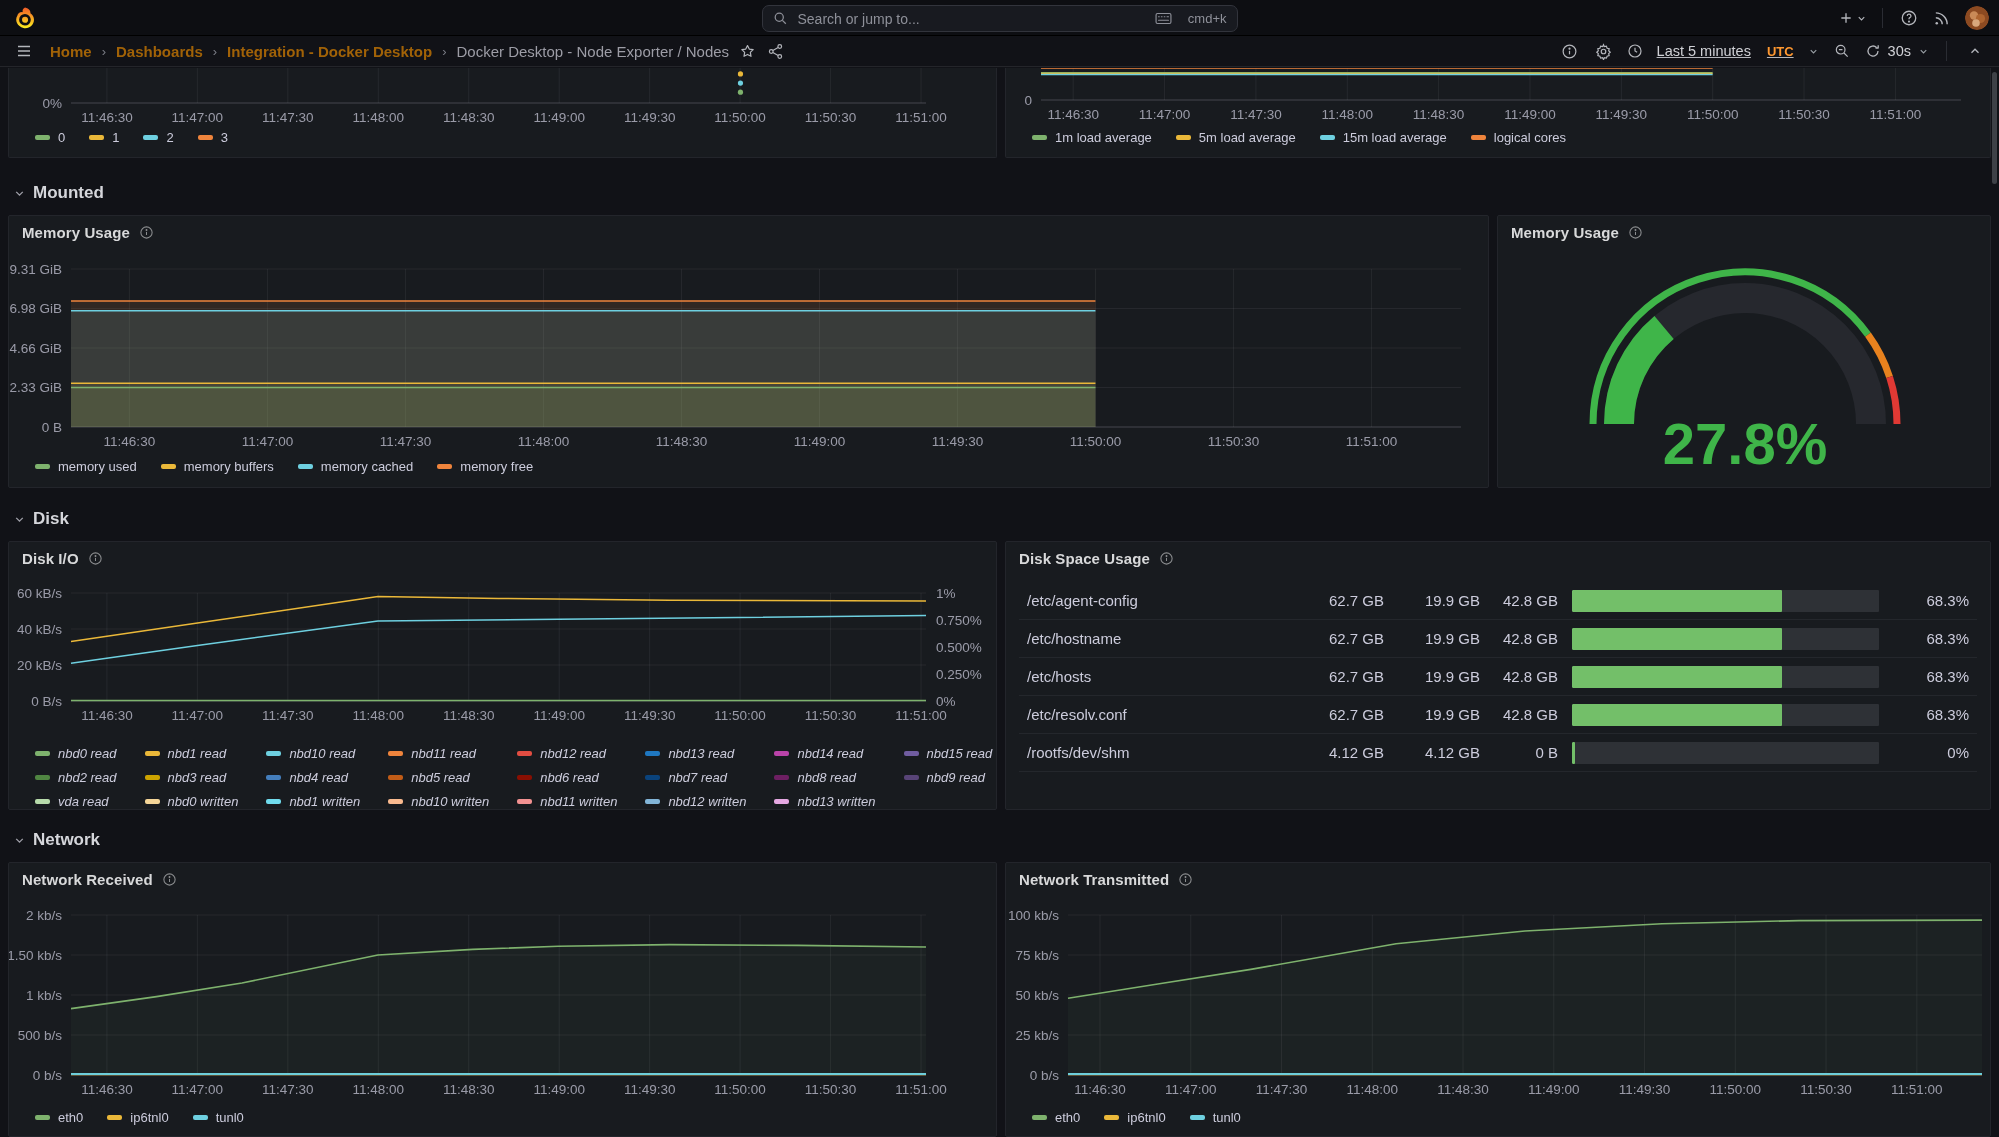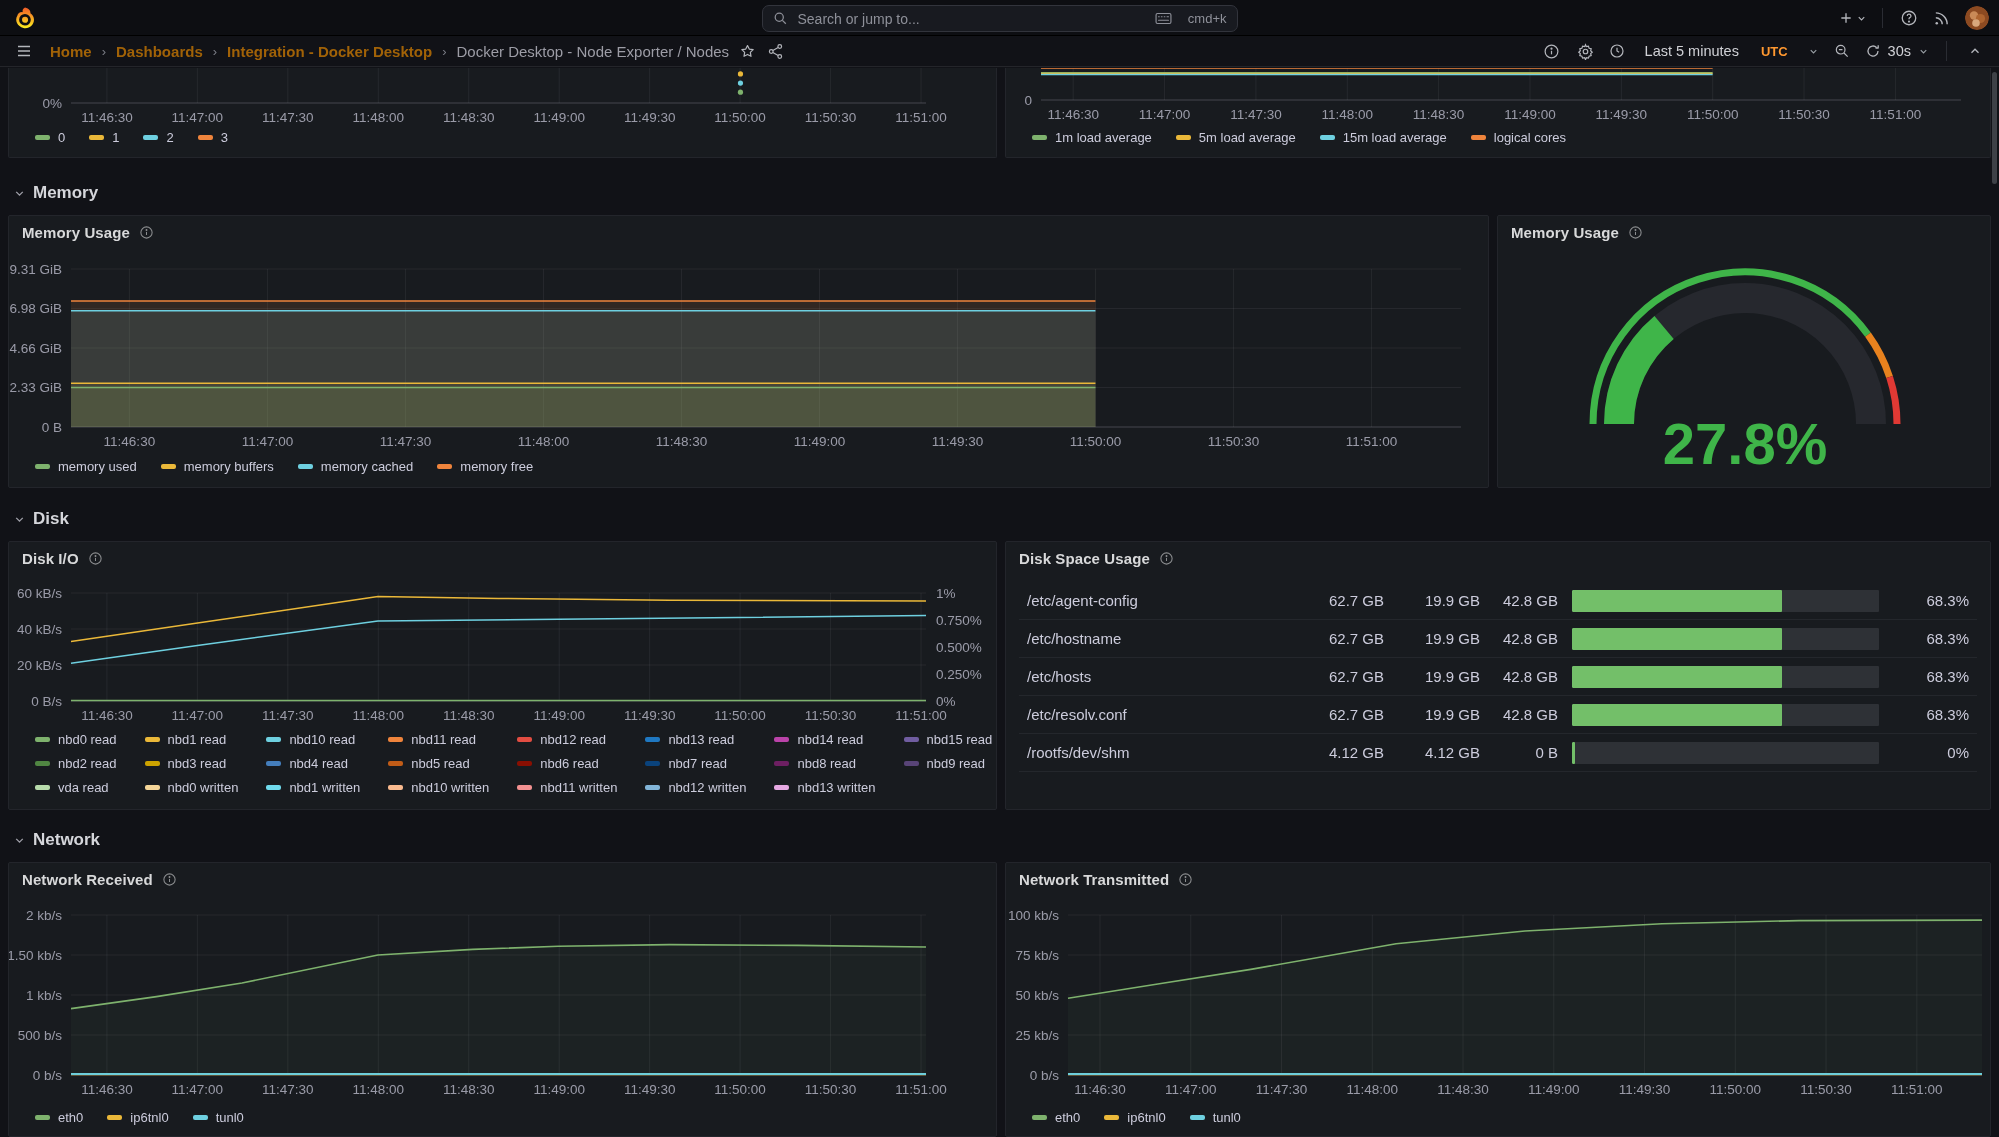--- a/index.html
+++ b/index.html
@@ -187,21 +187,21 @@
             <path d="M12 11v5"></path>
             <circle cx="12" cy="8" r="0.7" fill="currentColor"></circle>
           </svg>
       </span>
       <span class="icon-btn">
         <svg width="17" height="17" viewBox="0 0 24 24" fill="none" stroke="currentColor" stroke-width="1.7">
             <circle cx="12" cy="12" r="3.2"></circle>
             <path d="M12 2.5l1.2 2.7 2.9-.6 1 2.8 2.9.7-.7 2.9 2.2 2-2.2 2 .7 2.9-2.9.7-1 2.8-2.9-.6-1.2 2.7-1.2-2.7-2.9.6-1-2.8-2.9-.7.7-2.9-2.2-2 2.2-2-.7-2.9 2.9-.7 1-2.8 2.9.6z"></path>
           </svg>
       </span>
-      <span class="icon-btn" style="gap:20px;">
+      <span class="icon-btn" style="gap:14px;text-decoration:underline;">
         <svg width="16" height="16" viewBox="0 0 24 24" fill="none" stroke="currentColor" stroke-width="1.8">
             <circle cx="12" cy="12" r="9"></circle>
             <path d="M12 7v5l3.2 2"></path>
           </svg>
         <span class="tb-label">Last 5 minutes</span>
         <span class="utc">UTC</span>
         <svg width="11" height="11" viewBox="0 0 24 24" fill="none" stroke="#9AA0A6" stroke-width="2.4">
             <path d="M6 9l6 6 6-6"></path>
           </svg>
       </span>
@@ -328,21 +328,21 @@
           </span>
         </div>
     </section>
 
     <div class="section-hdr" style="top:116px;">
       <span class="chev">
         <svg width="13" height="13" viewBox="0 0 24 24" fill="none" stroke="currentColor" stroke-width="2.6">
             <path d="M6 9l6 6 6-6"></path>
           </svg>
       </span>
-      <span>Memory</span>
+      <span>Mounted</span>
     </div>
 
     <section class="panel" style="left:8px;top:148px;width:1481px;height:273px;">
       <div class="p-title">
         <span>Memory Usage</span>
         <span class="info">
           <svg width="15" height="15" viewBox="0 0 24 24" fill="none" stroke="currentColor" stroke-width="1.7">
               <circle cx="12" cy="12" r="9"></circle>
               <path d="M12 11v5"></path>
               <circle cx="12" cy="8" r="0.7" fill="currentColor"></circle>
@@ -481,21 +481,21 @@
             <text x="927" y="55.5" text-anchor="start" font-size="13.5" fill="rgba(204,204,220,0.72)">1%</text>
             <text x="927" y="82.5" text-anchor="start" font-size="13.5" fill="rgba(204,204,220,0.72)">0.750%</text>
             <text x="927" y="109.5" text-anchor="start" font-size="13.5" fill="rgba(204,204,220,0.72)">0.500%</text>
             <text x="927" y="136.5" text-anchor="start" font-size="13.5" fill="rgba(204,204,220,0.72)">0.250%</text>
             <text x="927" y="163.5" text-anchor="start" font-size="13.5" fill="rgba(204,204,220,0.72)">0%</text>
             <line x1="62" y1="159" x2="917" y2="159" stroke="rgba(204,204,220,0.25)" stroke-width="1"></line>
             <polyline points="62,158.55 917,158.55" fill="none" stroke="#7EB26D" stroke-width="1.5" stroke-linejoin="round"></polyline>
             <polyline points="62,121.2 190.25,103.19999999999999 368.945,78.9 575,77.1 917,73.5" fill="none" stroke="#6ED0E0" stroke-width="1.5" stroke-linejoin="round"></polyline>
             <polyline points="62,99.6 190.25,80.7 368.945,54.6 489.5,56.400000000000006 660.5,58.199999999999996 917,59.099999999999994" fill="none" stroke="#EAB839" stroke-width="1.5" stroke-linejoin="round"></polyline>
           </svg></div>
-      <div class="legend grid8" style="top:190px;">
+      <div class="legend grid8" style="top:204px;font-style:italic;">
           <span class="lg-item">
             <span class="lg-swatch" style="background: rgb(126, 178, 109);"></span>
             <span>nbd0 read</span>
           </span>
           <span class="lg-item">
             <span class="lg-swatch" style="background: rgb(234, 184, 57);"></span>
             <span>nbd1 read</span>
           </span>
           <span class="lg-item">
             <span class="lg-swatch" style="background: rgb(110, 208, 224);"></span>

